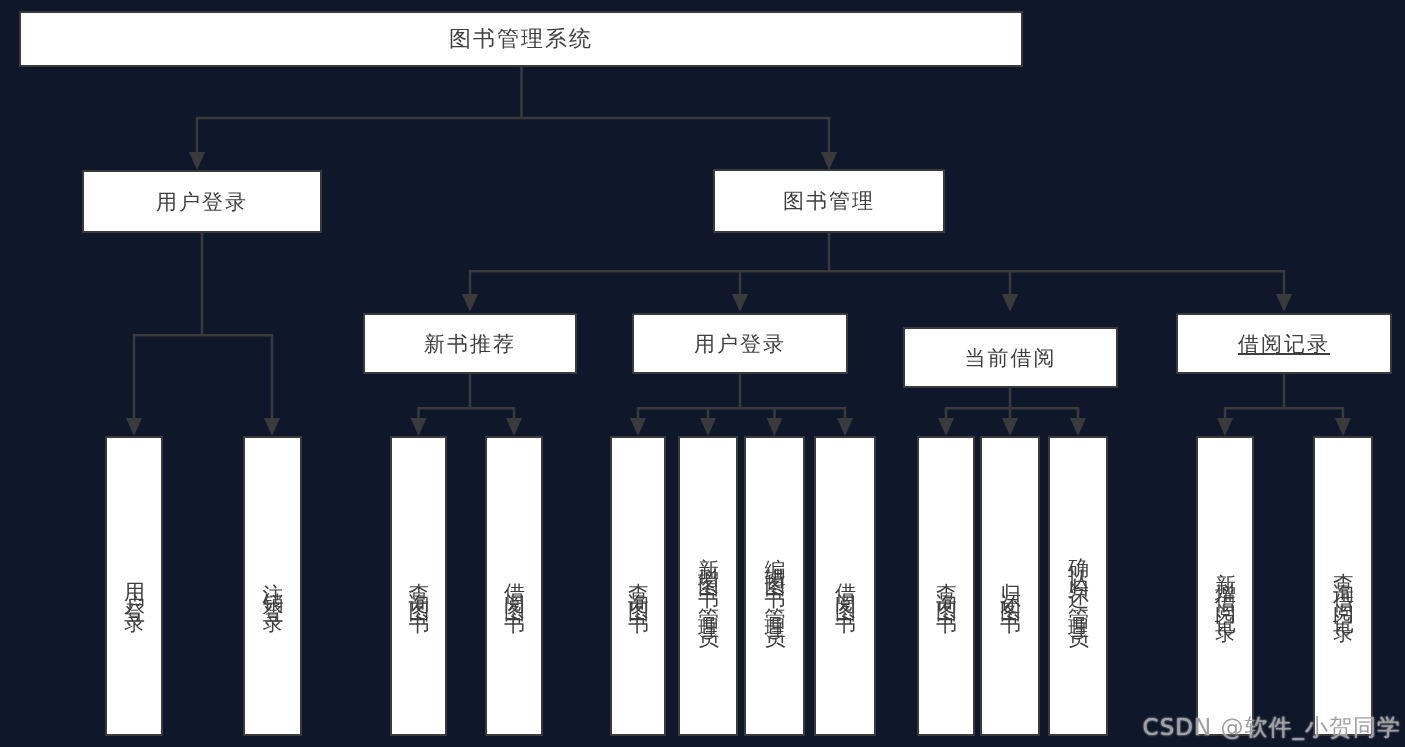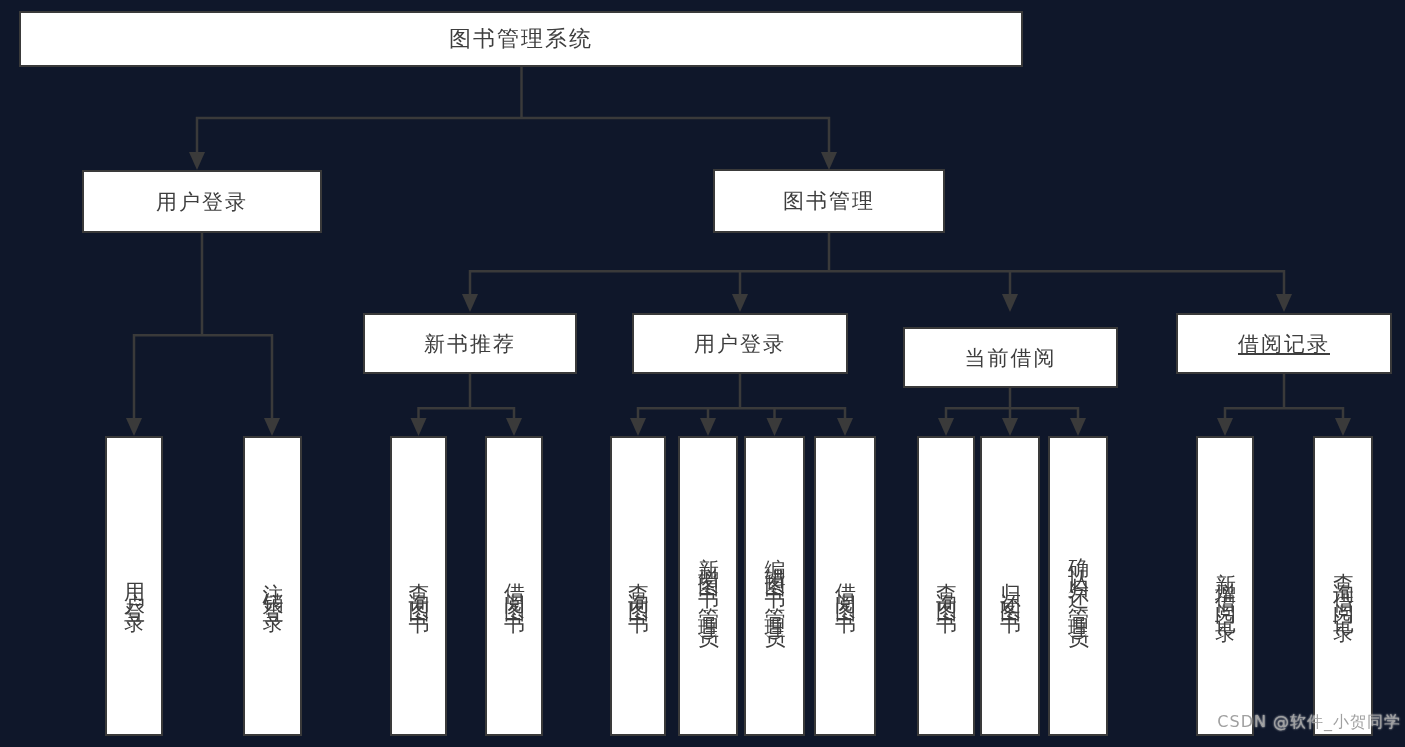--- a/index.html
+++ b/index.html
@@ -53,21 +53,21 @@
   .b-l6{left:678px;width:60px;}
   .b-l7{left:744px;width:61px;}
   .b-l8{left:814px;width:62px;}
   .b-l9{left:917px;width:58px;}
   .b-l10{left:980px;width:60px;}
   .b-l11{left:1048px;width:60px;}
   .b-l12{left:1196px;width:58px;}
   .b-l13{left:1313px;width:60px;}
   .watermark{
     position:absolute;right:4px;top:712px;z-index:2;
-    font-size:16px;letter-spacing:1px;color:#a0a0a0;
+    font-size:23px;letter-spacing:1px;color:#a0a0a0;
     text-shadow:0 0 2px #ffffff;
     white-space:nowrap;
   }
 </style>
 </head>
 <body>
 
 <div class="canvas">
 
   <svg class="wires" width="1405" height="747" viewBox="0 0 1405 747">

